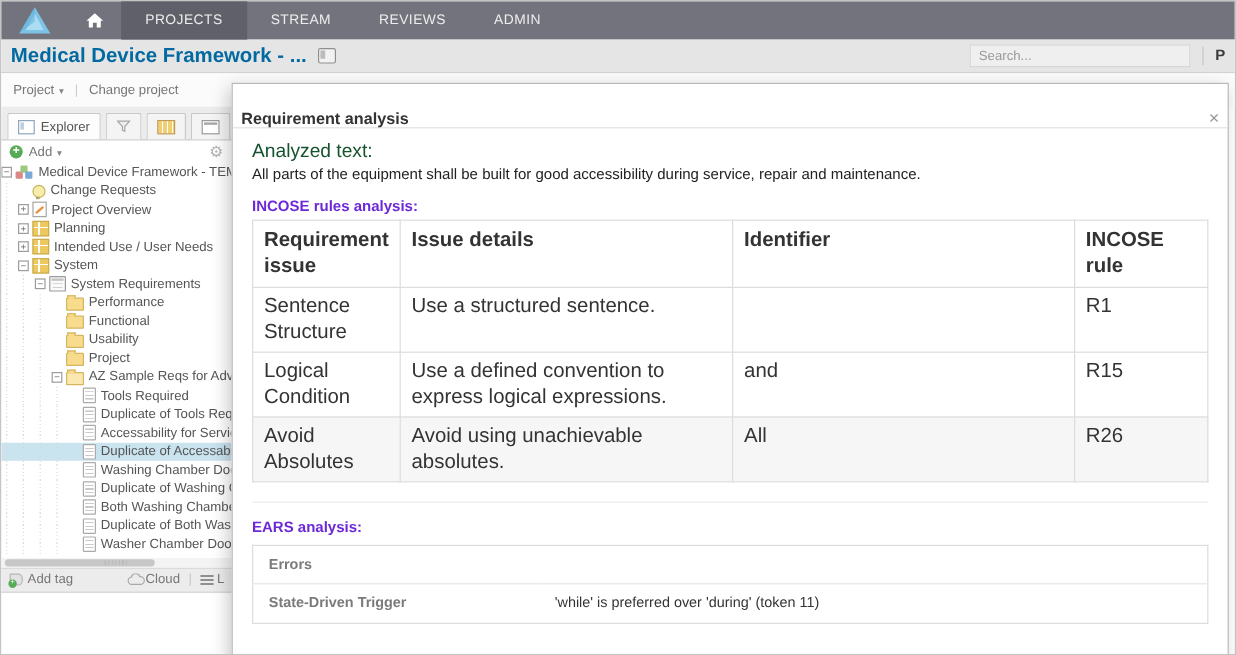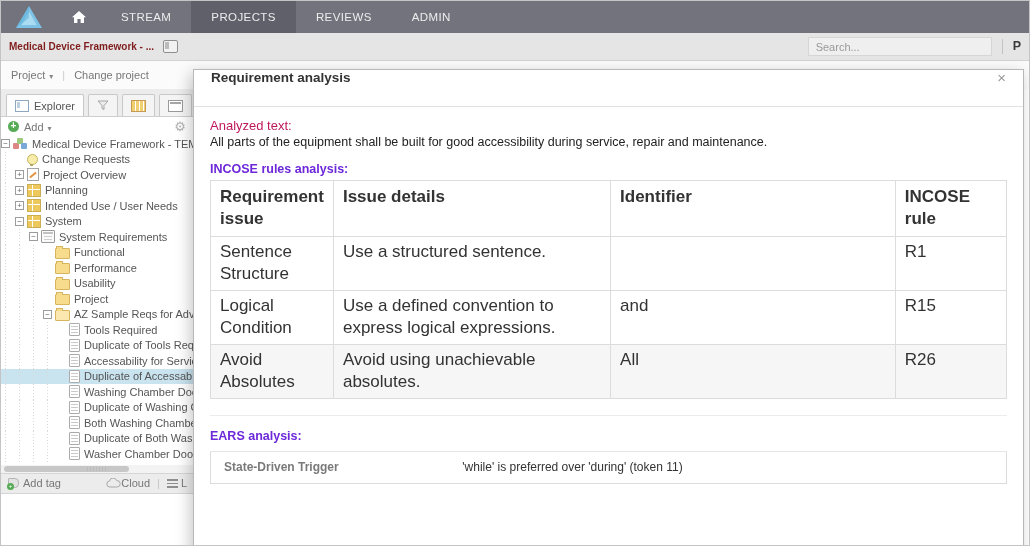--- a/index.html
+++ b/index.html
@@ -8,21 +8,21 @@
 
   
   .topnav{height:32px;background:#73737d;display:flex;align-items:center;}
   .logo{margin:0 14px 0 14px;display:flex;align-items:center;}
   .home-btn{margin:0 14px;display:flex;align-items:center;}
   .nav-item{padding:0 20px;line-height:32px;font-size:11.5px;color:#ededed;letter-spacing:.4px;cursor:default;}
   .nav-item.active{background:#60606a;}
 
   
   .titlebar{height:28px;background:#e5e5e5;border-bottom:1px solid #d2d2d2;display:flex;align-items:center;padding:0 8px;box-sizing:border-box;}
-  .doc-title{font-size:10px;font-weight:bold;color:#7f1d1d;margin-right:9px;}
+  .doc-title{font-size:17px;font-weight:bold;color:#0369a1;margin-right:9px;}
   .win-icon{width:13px;height:11px;border:1px solid #8f8f8f;border-radius:2px;position:relative;background:#f2f2f2;}
   .win-icon::before{content:"";position:absolute;left:1px;top:1px;width:4px;height:7px;background:#bcbcbc;}
   .search-wrap{margin-left:auto;display:flex;align-items:center;}
   .search-input{width:168px;height:17px;border:1px solid #d6d6d6;background:#efefef;font-size:11px;color:#666;
     padding:0 7px;font-family:"Liberation Sans",sans-serif;outline:none;}
   .search-input::placeholder{color:#9a9a9a;}
   .p-text{font-weight:bold;color:#3a3a3a;font-size:12.5px;margin-left:10px;border-left:1px solid #c3c3c3;padding-left:10px;line-height:15px;}
 
   
   .projectbar{height:28px;background:#fbfbfb;display:flex;align-items:center;padding:0 10px;font-size:11px;color:#777;}
@@ -90,25 +90,25 @@
      display:flex;align-items:center;font-size:11px;color:#777;padding:0 7px;box-sizing:border-box;}
   .tag-ic{width:9px;height:8px;background:#e2e2e2;border:1px solid #b5b5b5;border-radius:1px 4px 4px 1px;position:relative;margin-right:4px;}
   .tag-ic::after{content:"+";position:absolute;left:-2px;bottom:-3px;width:7px;height:7px;border-radius:50%;background:#57ab57;color:#fff;font-size:6px;line-height:7px;text-align:center;}
   .cloud-group{margin-left:auto;display:flex;align-items:center;gap:0;}
   .bar-sep{color:#c6c6c6;margin:0 7px;}
   .list-ic{width:11px;height:9px;background:repeating-linear-gradient(to bottom,#8f8f8f 0 1.5px,transparent 1.5px 3.5px);margin-right:3px;}
 
   
   .modal{position:absolute;left:192px;top:68px;width:831px;height:492px;background:#fff;border:1px solid #b8b8b8;
      box-shadow:-3px 4px 14px rgba(0,0,0,.22);box-sizing:border-box;}
-  .modal-header{height:37px;border-bottom:1px solid #e2e2e2;display:flex;align-items:flex-start;padding:0 17px;box-sizing:border-box;}
+  .modal-header{height:37px;border-bottom:1px solid #e2e2e2;display:flex;align-items:flex-end;padding:0 7px;box-sizing:border-box;}
   .modal-title{font-size:13.5px;font-weight:bold;color:#333;}
   .modal-close{margin-left:auto;color:#999;font-size:15px;line-height:15px;cursor:default;}
   .modal-body{padding:11px 16px 0 16px;}
-  .analyzed-label{font-size:13px;color:#be185d;}
+  .analyzed-label{font-size:16px;color:#14532d;}
   .analyzed-text{font-size:12.5px;color:#222;margin-top:2px;}
   .section-head{display:flex;align-items:center;margin-top:13px;}
   .section-title{font-size:12.5px;font-weight:bold;color:#6d28d9;}
   .score{margin-left:auto;display:flex;align-items:center;gap:6px;}
   .score-label{font-size:11.5px;font-weight:bold;color:#666;}
   .pill{width:44px;height:15px;border-radius:3px;}
 
   table.incose{width:100%;border-collapse:collapse;margin-top:4px;font-size:17px;}
   .incose th,.incose td{border:1px solid #dcdcdc;padding:4px 9px;text-align:left;vertical-align:top;color:#333;line-height:1.32;}
   .incose th{font-weight:bold;padding:5px 9px;}
@@ -133,22 +133,22 @@
           <path d="M14 6.5 L21.5 20 H6.5 Z" fill="#aadcf2"></path>
           <path d="M14 1 L14 13 L1 23 Z" fill="#5fb0da" opacity="0.55"></path>
         </svg>
     </span>
     <span class="home-btn">
       <svg width="16" height="14" viewBox="0 0 16 14">
           <path d="M8 1 L15 7.2 H13 V13 H9.6 V9 H6.4 V13 H3 V7.2 H1 Z" fill="#ffffff"></path>
         </svg>
     </span>
     <div id="nav-items" style="display: flex;">
+        <div class="nav-item active">PROJECTS</div>
         <div class="nav-item">STREAM</div>
-        <div class="nav-item active">PROJECTS</div>
         <div class="nav-item">REVIEWS</div>
         <div class="nav-item">ADMIN</div>
       </div>
   </div>
 
   <div class="titlebar">
     <span class="doc-title">Medical Device Framework - ...</span>
     <span class="win-icon"></span>
     <span class="search-wrap">
       <input class="search-input" type="text" placeholder="Search..." style="">
@@ -235,29 +235,29 @@
         <span class="exp">−</span>
         <span class="ic ic-tracker"></span>
         <span>System Requirements</span>
       </div>
       <div class="tree-row">
         <span class="tg"></span>
         <span class="tg"></span>
         <span class="tg"></span>
         <span class="noexp"></span>
         <span class="ic ic-folder"></span>
+        <span>Performance</span>
+      </div>
+      <div class="tree-row">
+        <span class="tg"></span>
+        <span class="tg"></span>
+        <span class="tg"></span>
+        <span class="noexp"></span>
+        <span class="ic ic-folder"></span>
         <span>Functional</span>
-      </div>
-      <div class="tree-row">
-        <span class="tg"></span>
-        <span class="tg"></span>
-        <span class="tg"></span>
-        <span class="noexp"></span>
-        <span class="ic ic-folder"></span>
-        <span>Performance</span>
       </div>
       <div class="tree-row">
         <span class="tg"></span>
         <span class="tg"></span>
         <span class="tg"></span>
         <span class="noexp"></span>
         <span class="ic ic-folder"></span>
         <span>Usability</span>
       </div>
       <div class="tree-row">
@@ -422,20 +422,23 @@
           </tbody>
       </table>
 
       <div class="sec-div"></div>
       <div class="section-head">
         <span class="section-title">EARS analysis:</span>
       </div>
 
       <table class="ears">
         <tbody id="ears-body">
+            <tr class="hdr">
+              <td colspan="2">Errors</td>
+            </tr>
             <tr>
               <td class="lbl">State-Driven Trigger</td>
               <td>'while' is preferred over 'during' (token 11)</td>
             </tr>
           </tbody>
       </table>
     </div>
   </div>
 
 </div>

